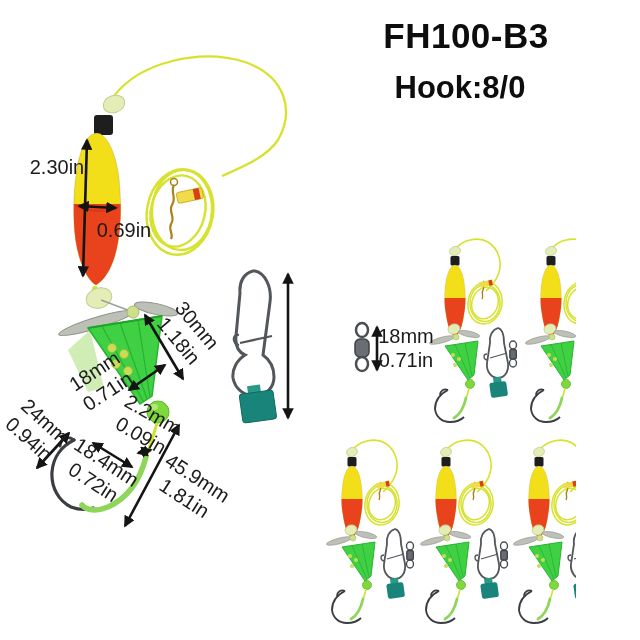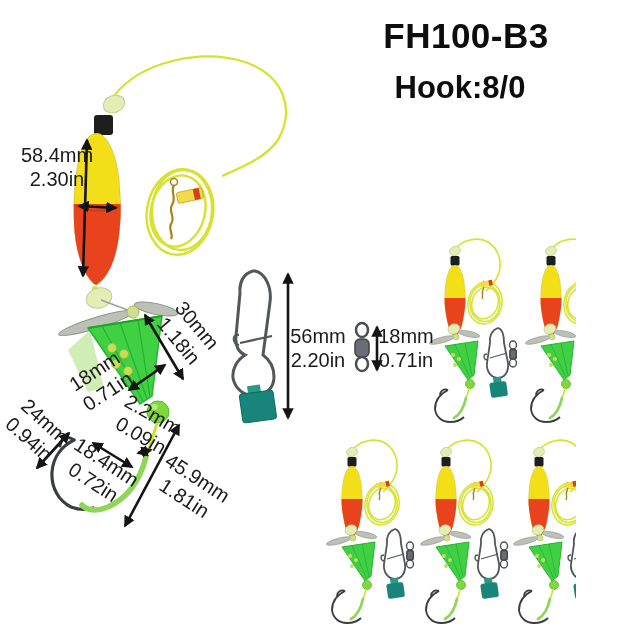--- a/index.html
+++ b/index.html
@@ -174,24 +174,24 @@
   <use href="#minirig" transform="translate(419,438)"></use>
   <use href="#minirig" transform="translate(512,438)"></use>
 </svg>
 
   <div class="title">FH100-B3</div>
   <div class="specs">
     <span>Hook:8/0</span>
   </div>
 
   <div class="dim" style="left:57px;top:167px">
-    <span>58.4mm</span>
     <span>2.30in</span>
   </div>
   <div class="dim" style="left:124px;top:230px">
+    <span>0.69in</span>
   </div>
   <div class="dim" style="left:188px;top:333px;--r:50deg">
     <span>30mm</span>
     <span>1.18in</span>
   </div>
   <div class="dim" style="left:101px;top:381px;--r:-33deg">
     <span>18mm</span>
     <span>0.71in</span>
   </div>
   <div class="dim" style="left:147px;top:425px;--r:30deg">
@@ -203,22 +203,18 @@
     <span>0.94in</span>
   </div>
   <div class="dim" style="left:100px;top:472px;--r:33deg">
     <span>18.4mm</span>
     <span>0.72in</span>
   </div>
   <div class="dim" style="left:191px;top:488px;--r:33deg">
     <span>45.9mm</span>
     <span>1.81in</span>
   </div>
-  <div class="dim" style="left:318px;top:348px">
-    <span>56mm</span>
-    <span>2.20in</span>
-  </div>
   <div class="dim" style="left:406px;top:348px">
     <span>18mm</span>
     <span>0.71in</span>
   </div>
 
 </div>
 
 </body></html>

